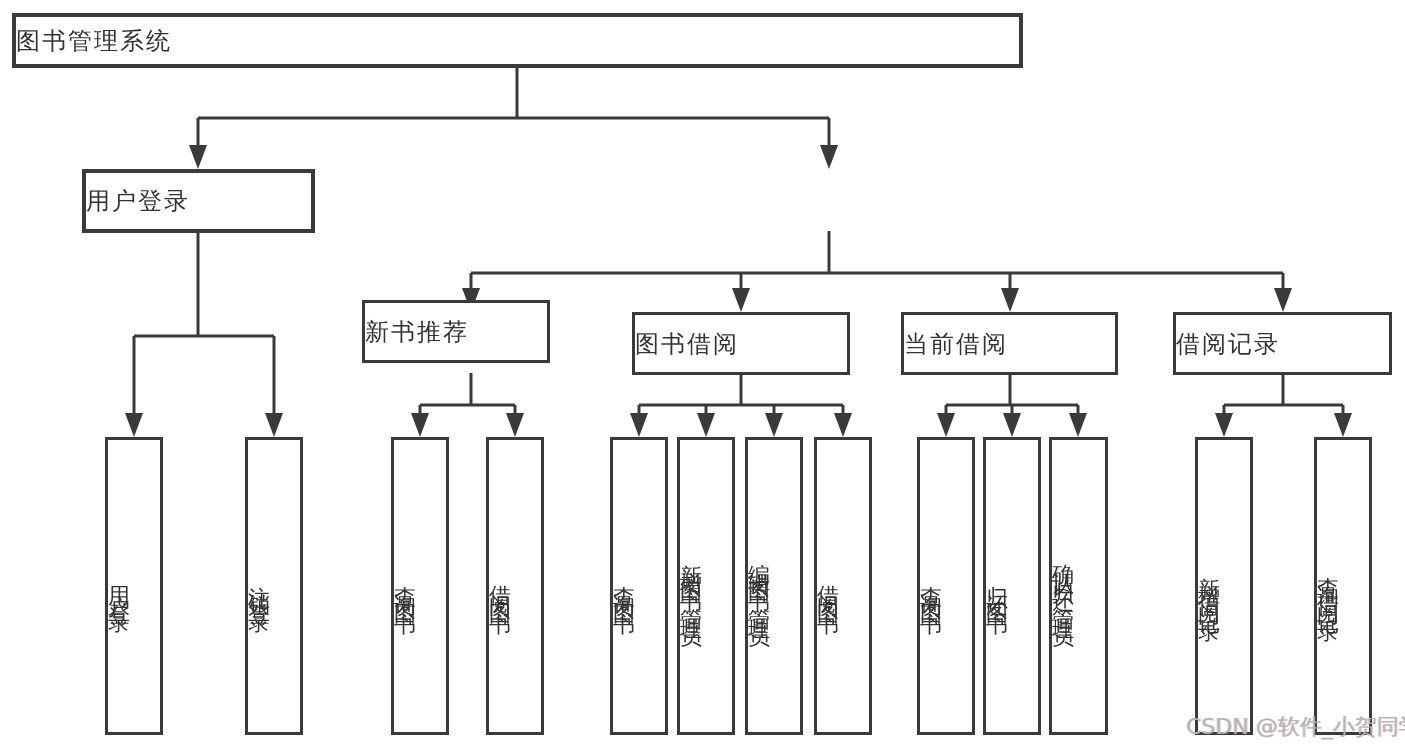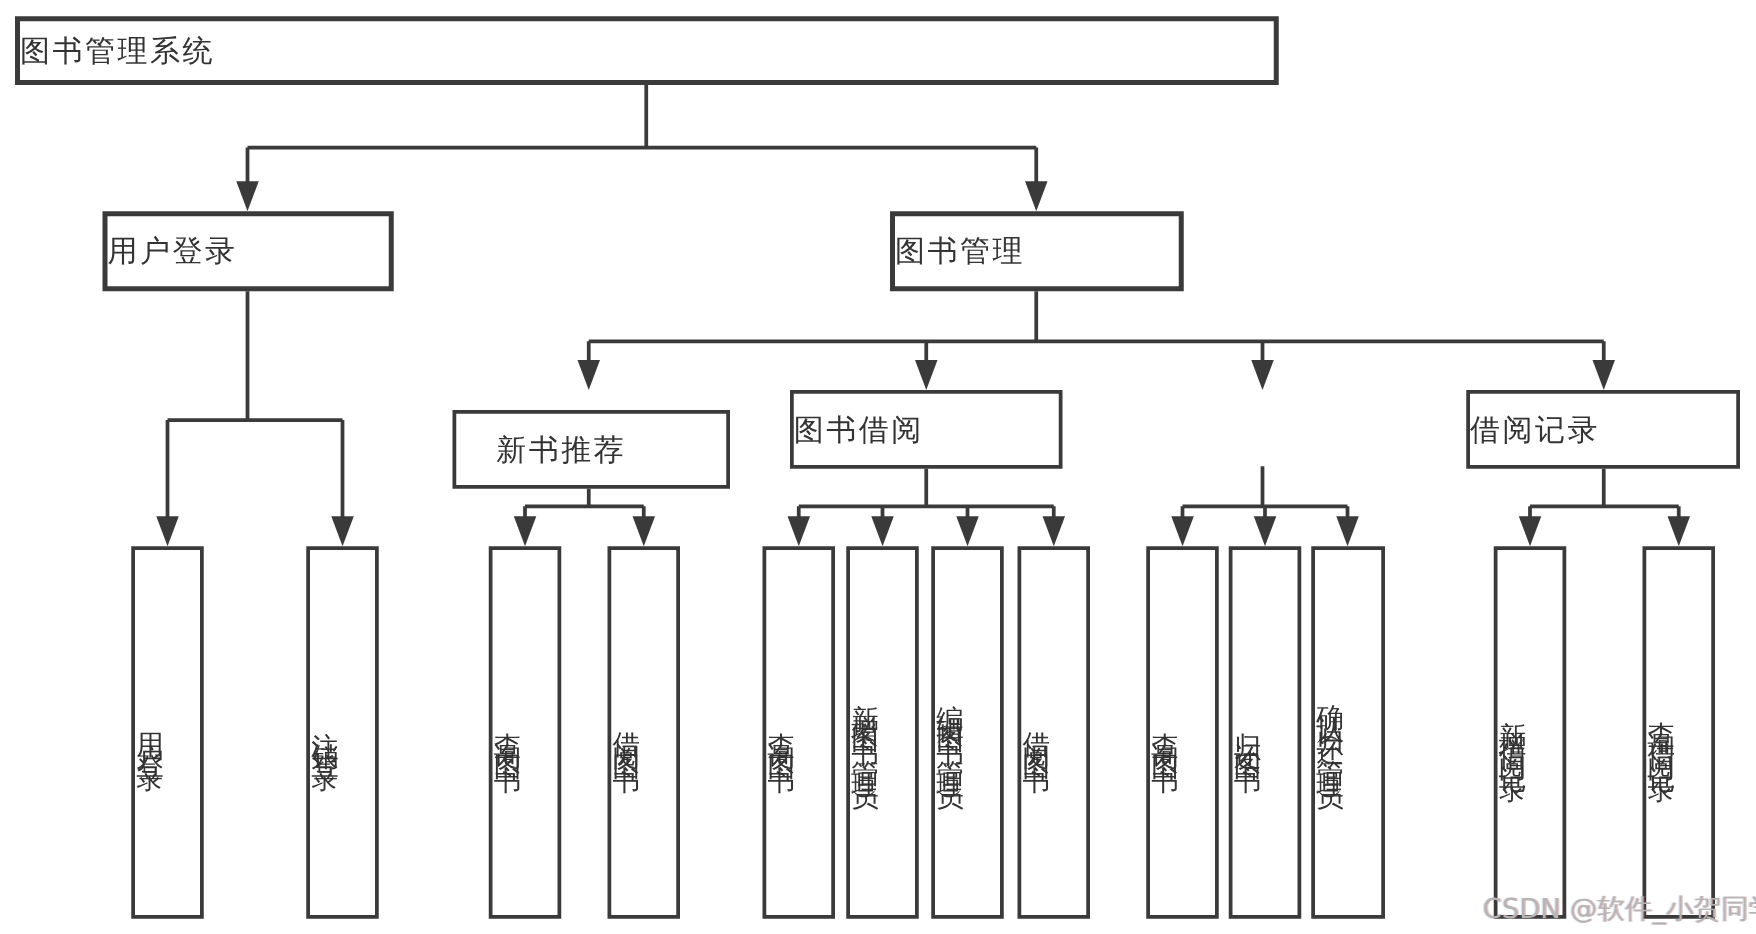--- a/index.html
+++ b/index.html
@@ -88,28 +88,28 @@
       <polygon points="1334,413 1352,413 1343,437" fill="#3a3a3a"></polygon>
     </svg>
 
   <div id="watermark">CSDN @软件_小贺同学</div>
 <div class="node lv1" style="left: 12px; top: 13px; width: 1011px; height: 55px;">
       <span class="htext">图书管理系统</span>
     </div>
     <div class="node lv2" style="left: 82px; top: 169px; width: 233px; height: 64px;">
       <span class="htext">用户登录</span>
     </div>
-    <div class="node lv2" style="left: 712px; top: 169px; width: 235px; height: 64px;">
-      <span class="htext">图书管理</span>
-    </div>
-    <div class="node lv3" style="left: 362px; top: 328px; width: 222px; height: 63px; padding-left: 32px;">
+    <div class="node lv3" style="left: 362px; top: 300px; width: 188px; height: 63px;">
       <span class="htext">新书推荐</span>
     </div>
     <div class="node lv3" style="left: 632px; top: 312px; width: 218px; height: 63px;">
       <span class="htext">图书借阅</span>
+    </div>
+    <div class="node lv3" style="left: 901px; top: 312px; width: 217px; height: 63px;">
+      <span class="htext">当前借阅</span>
     </div>
     <div class="node lv3" style="left: 1173px; top: 312px; width: 219px; height: 63px;">
       <span class="htext">借阅记录</span>
     </div>
     <div class="node leaf" style="left: 105px; top: 437px; width: 58px; height: 298px;">
       <span class="vtext">用户登录</span>
     </div>
     <div class="node leaf" style="left: 245px; top: 437px; width: 58px; height: 298px;">
       <span class="vtext">注销登录</span>
     </div>

